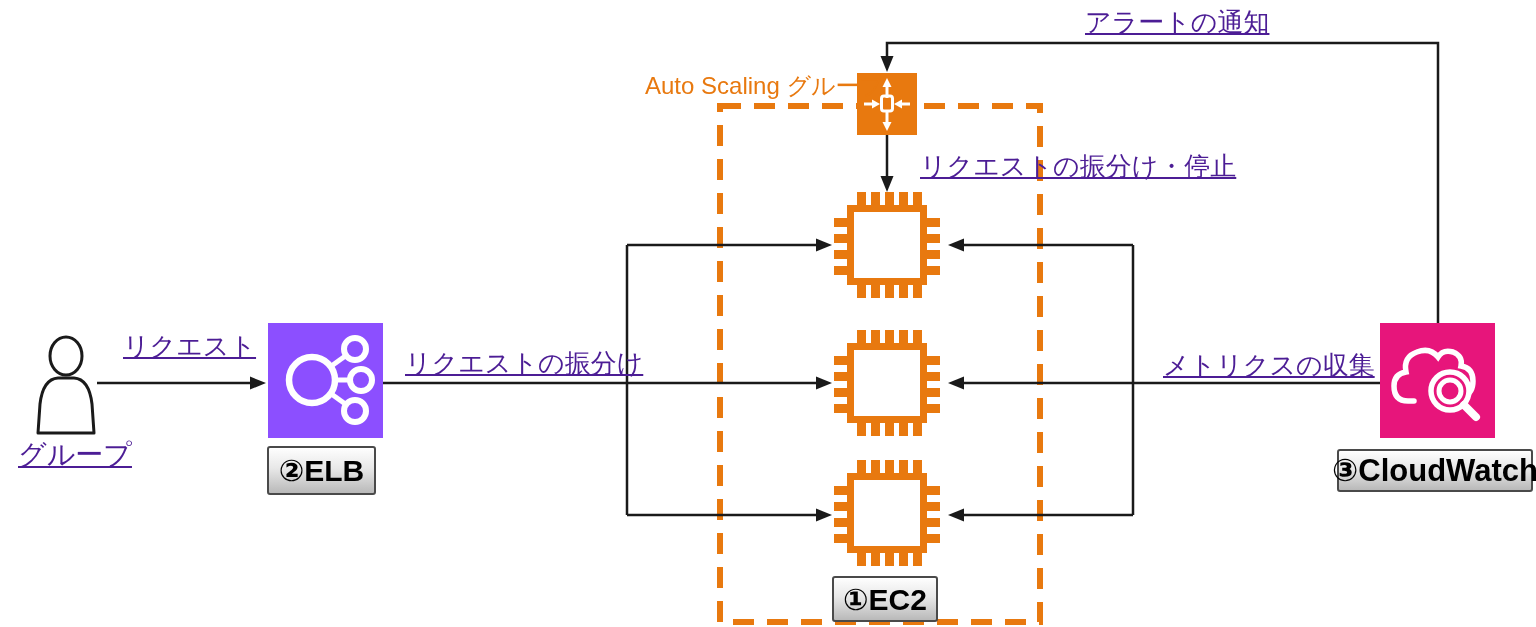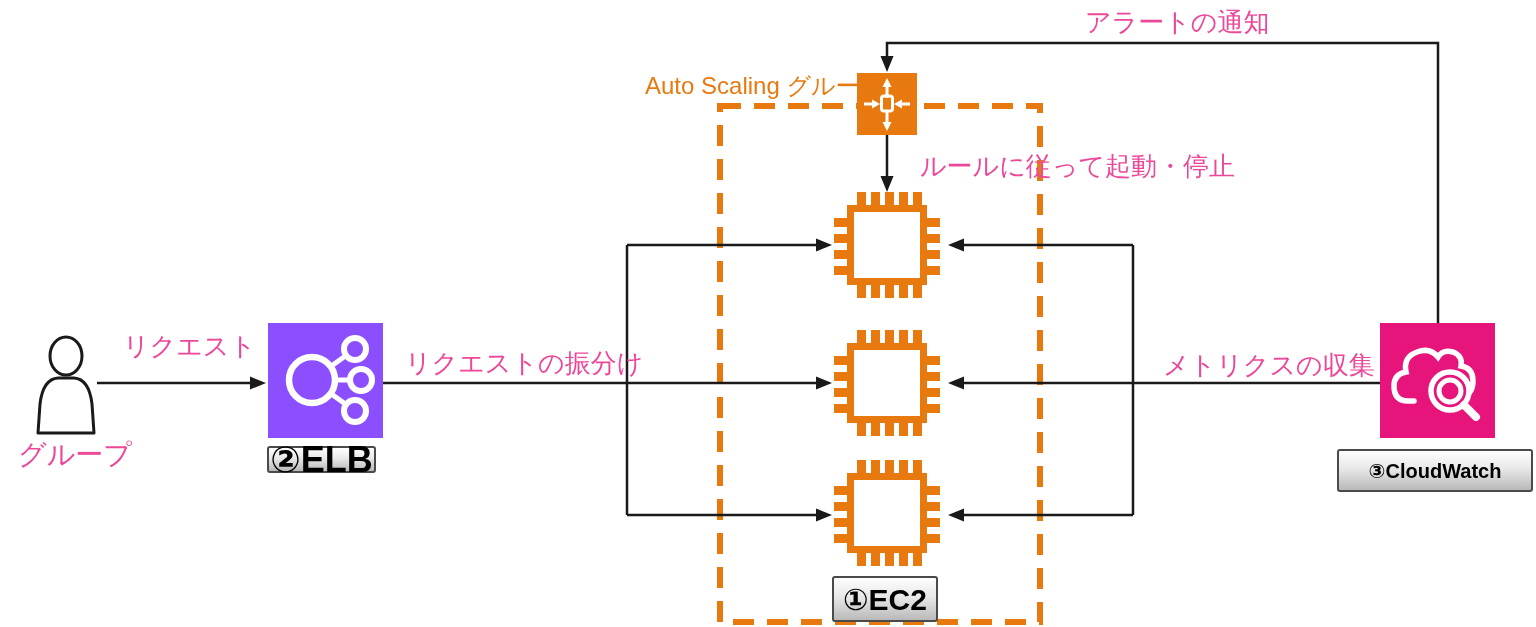--- a/index.html
+++ b/index.html
@@ -2,21 +2,21 @@
 <html><head>
 <meta charset="utf-8">
 <style>
   html,body{margin:0;padding:0;background:#fff;}
   .canvas{
     position:relative;width:1536px;height:627px;background:#ffffff;
     font-family:"Liberation Sans","DejaVu Sans",sans-serif;overflow:hidden;
   }
   .layer{position:absolute;left:0;top:0;}
   .edge-label{
-    position:absolute;color:#ec4899;font-size:26px;line-height:1.1;white-space:nowrap;
+    position:absolute;color:#4c1d95;font-size:26px;line-height:1.1;white-space:nowrap;text-decoration:underline;
   }
   .group-label{
     position:absolute;color:#E8790F;font-size:24px;white-space:nowrap;text-align:center;
   }
   .badge{
     position:absolute;display:flex;align-items:center;justify-content:center;
     font-weight:bold;color:#000;
     background:linear-gradient(180deg,#fefefe 0%,#e8e8e8 45%,#b9b9b9 100%);
     border:2px solid #4a4a4a;border-radius:3px;
     box-shadow:inset 0 1px 0 rgba(255,255,255,.9);
@@ -76,21 +76,21 @@
     <g stroke="#fff" stroke-width="5">
       <line x1="44" y1="57" x2="87" y2="26"></line>
       <line x1="44" y1="57" x2="93" y2="57"></line>
       <line x1="44" y1="57" x2="87" y2="88"></line>
       <circle cx="44" cy="57" r="23" fill="#8C4FFF" stroke-width="6.5"></circle>
       <circle cx="87" cy="26" r="11" fill="#8C4FFF" stroke-width="6"></circle>
       <circle cx="93" cy="57" r="11" fill="#8C4FFF" stroke-width="6"></circle>
       <circle cx="87" cy="88" r="11" fill="#8C4FFF" stroke-width="6"></circle>
     </g>
   </svg>
-  <div class="badge" style="left:267px;top:446px;width:109px;height:27px;font-size:36px;">②ELB</div>
+  <div class="badge" style="left:267px;top:446px;width:109px;height:49px;font-size:30px;">②ELB</div>
 
   <svg class="icon-box" style="left:857px;top:73px;" width="60" height="62" viewBox="0 0 60 62">
     <rect x="0" y="0" width="60" height="62" fill="#E8790F"></rect>
     <g stroke="#fff" stroke-width="3" fill="none">
       <line x1="30" y1="25" x2="30" y2="13"></line>
       <line x1="30" y1="38" x2="30" y2="50"></line>
       <line x1="7" y1="31" x2="16" y2="31"></line>
       <line x1="53" y1="31" x2="44" y2="31"></line>
       <rect x="24.5" y="23" width="11" height="15" rx="2.5"></rect>
     </g>
@@ -176,21 +176,21 @@
 
   <svg class="icon-box" style="left:1380px;top:323px;" width="115" height="115" viewBox="0 0 115 115">
     <rect x="0" y="0" width="115" height="115" fill="#E7157B"></rect>
     <g>
       <path d="M 34 78 H 28 Q 14 78 14 63 Q 14 51 26 49 Q 23 34 37 29 Q 50 24 58 34 Q 63 26 73 29 Q 83 33 81 43 Q 93 45 93 58 Q 93 70 84 73" fill="none" stroke="#fff" stroke-width="5.5" stroke-linecap="round"></path>
       <circle cx="70" cy="68" r="19" fill="#E7157B" stroke="#fff" stroke-width="5.5"></circle>
       <circle cx="70" cy="68" r="11" fill="none" stroke="#fff" stroke-width="5"></circle>
       <line x1="84" y1="82" x2="96" y2="94" stroke="#fff" stroke-width="8" stroke-linecap="round"></line>
     </g>
   </svg>
-  <div class="badge" style="left:1337px;top:449px;width:196px;height:43px;font-size:20px;">③CloudWatch</div>
+  <div class="badge" style="left:1337px;top:449px;width:196px;height:43px;font-size:31px;">③CloudWatch</div>
 
   <div class="edge-label" style="left:123px;top:332px;">リクエスト</div>
   <div class="edge-label" style="left:405px;top:349px;">リクエストの振分け</div>
-  <div class="edge-label" style="left:920px;top:152px;">ルールに従って起動・停止</div>
+  <div class="edge-label" style="left:920px;top:152px;">リクエストの振分け・停止</div>
   <div class="edge-label" style="left:1163px;top:351px;">メトリクスの収集</div>
   <div class="edge-label" style="left:1085px;top:8px;">アラートの通知</div>
 
 </div>
 
 </body></html>

